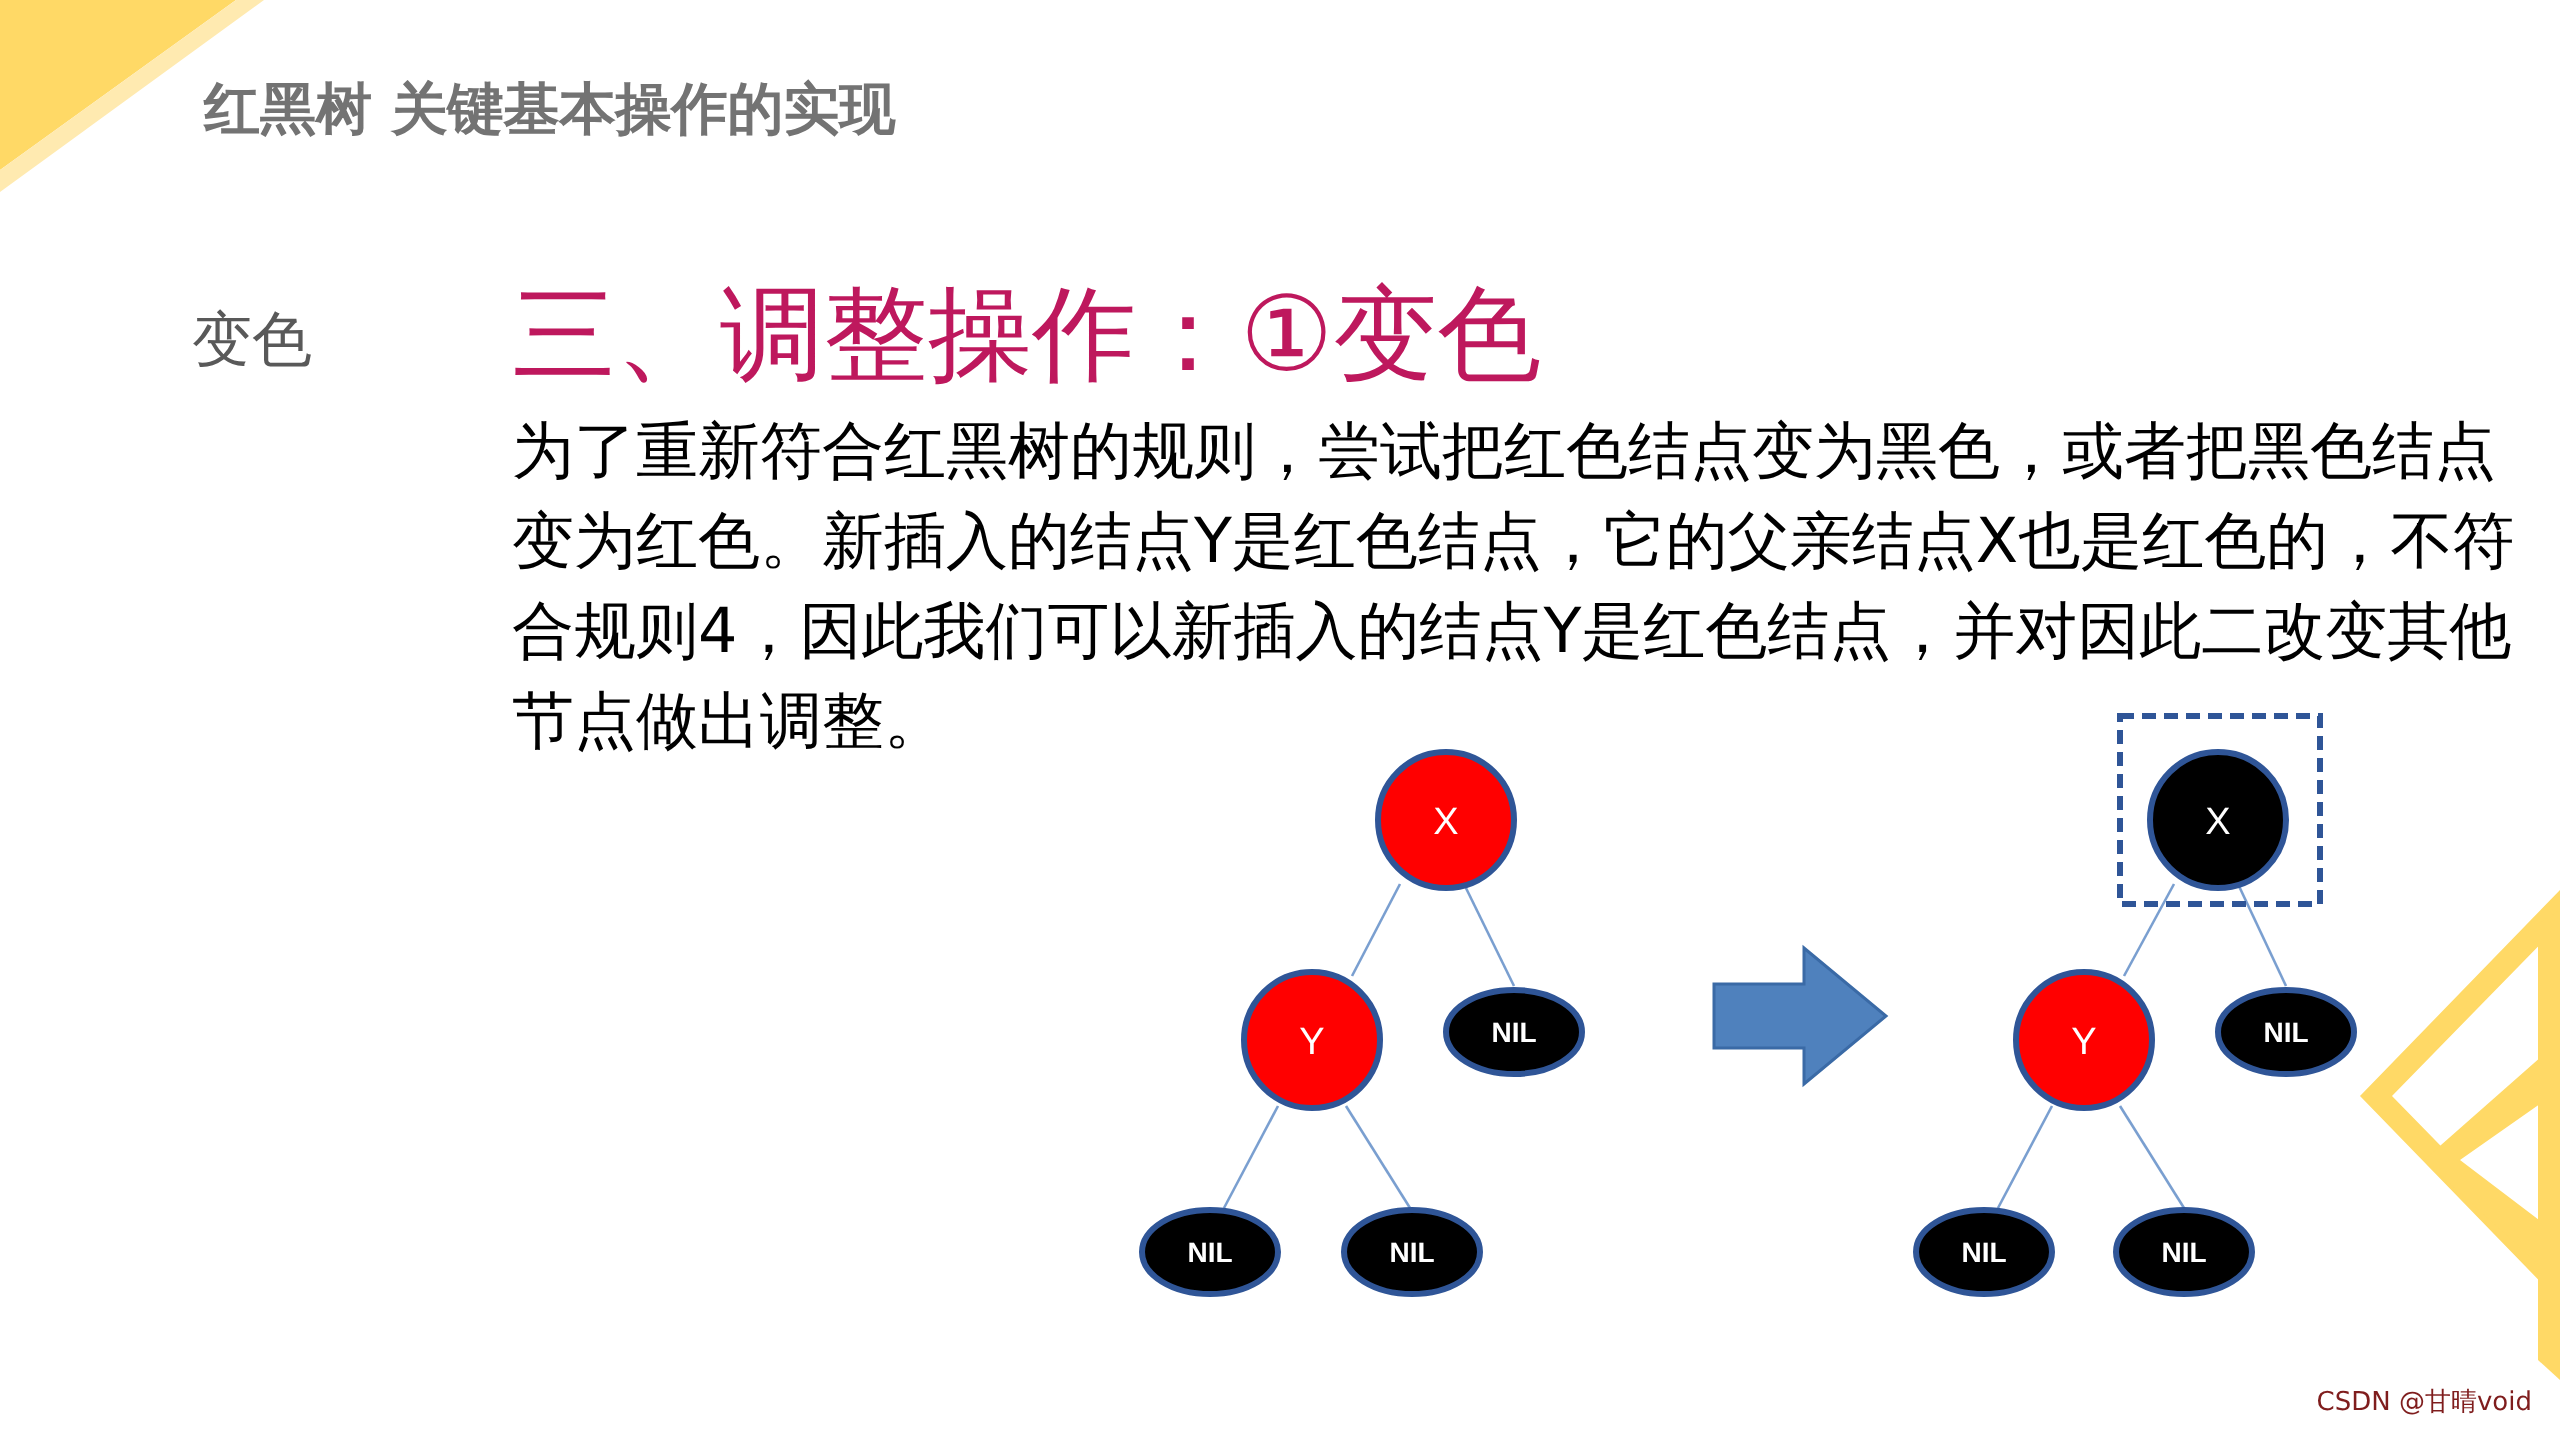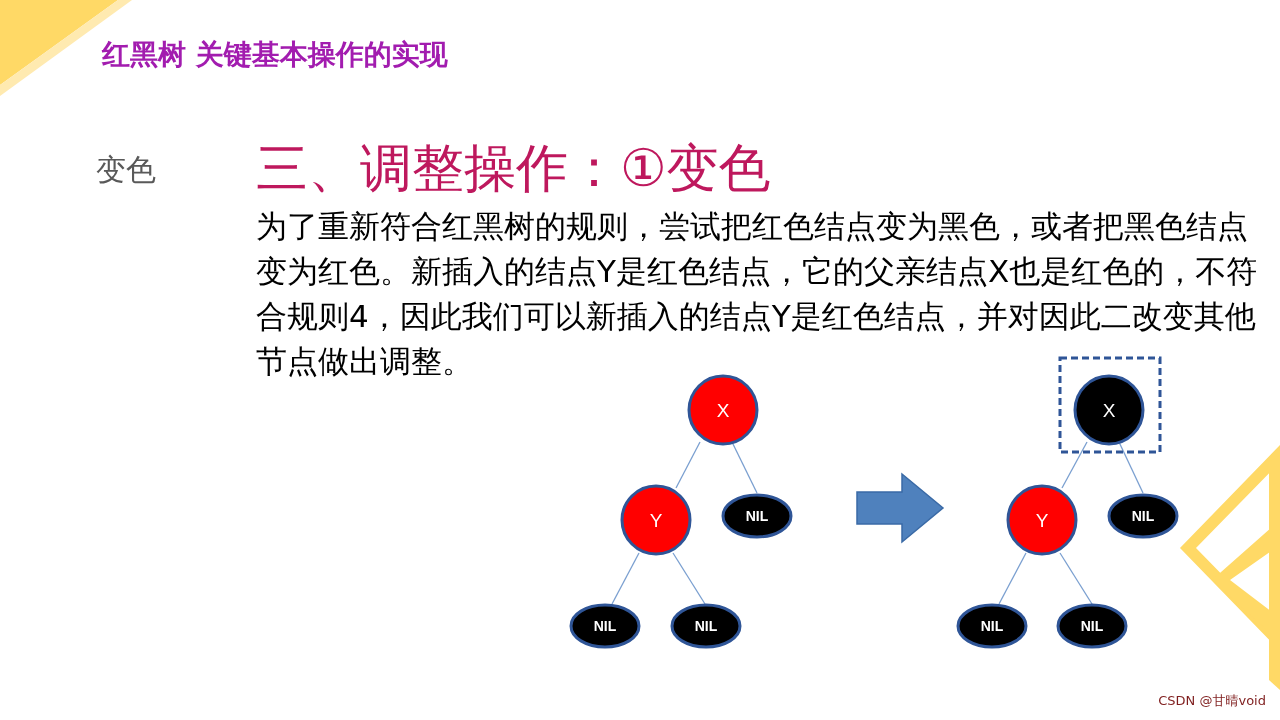--- a/index.html
+++ b/index.html
@@ -1,19 +1,19 @@
 <!DOCTYPE html>
 <html><head>
 <meta charset="utf-8">
 <style>
   html, body { margin:0; padding:0; }
   body { width:1280px; height:720px; position:relative; overflow:hidden; background:#ffffff;
          font-family:"DejaVu Sans", "Liberation Sans", sans-serif; }
   .deco { position:absolute; left:0; top:0; }
-  .slide-title { position:absolute; left:102px; top:36px; font-size:28px; font-weight:bold; color:#a21caf; letter-spacing:0px; white-space:nowrap; }
+  .slide-title { position:absolute; left:102px; top:36px; font-size:28px; font-weight:bold; color:#737373; letter-spacing:0px; white-space:nowrap; }
   .side-label { position:absolute; left:96px; top:150px; font-size:30px; color:#595959; }
   .heading { position:absolute; left:256px; top:138px; font-size:52px; color:#be185d; white-space:nowrap; line-height:60px; }
   .body-text { position:absolute; left:256px; top:204px; width:1010px; font-size:31px; line-height:45px; color:#000; }
   .body-text .u { text-underline-offset:5px; text-decoration-thickness:2px; }
   .diagram { position:absolute; left:0; top:0; }
   .watermark { position:absolute; right:14px; bottom:10px; font-size:13px; color:#7f1d1d; }
   .node-label { font-family:"Liberation Sans", sans-serif; }
 </style>
 </head>
 <body>

